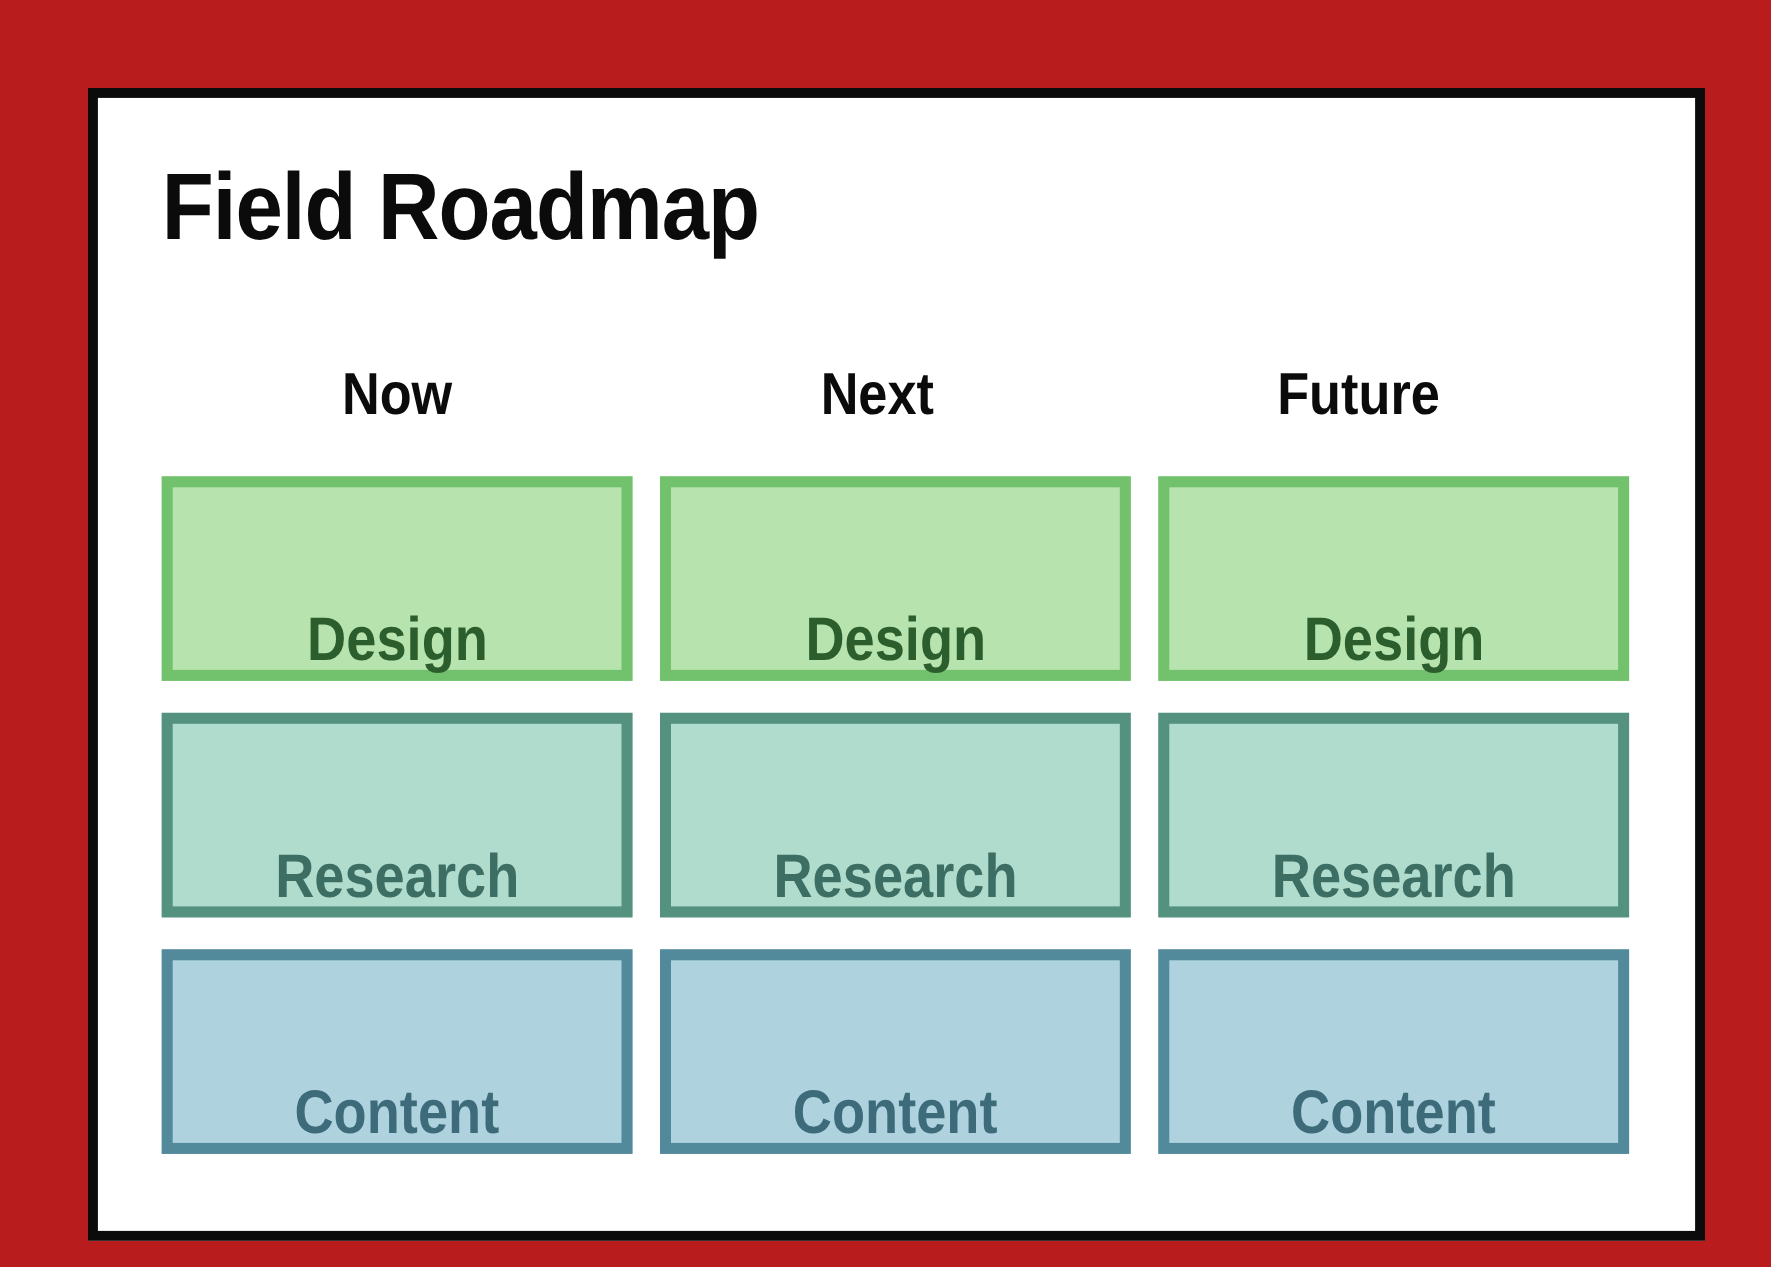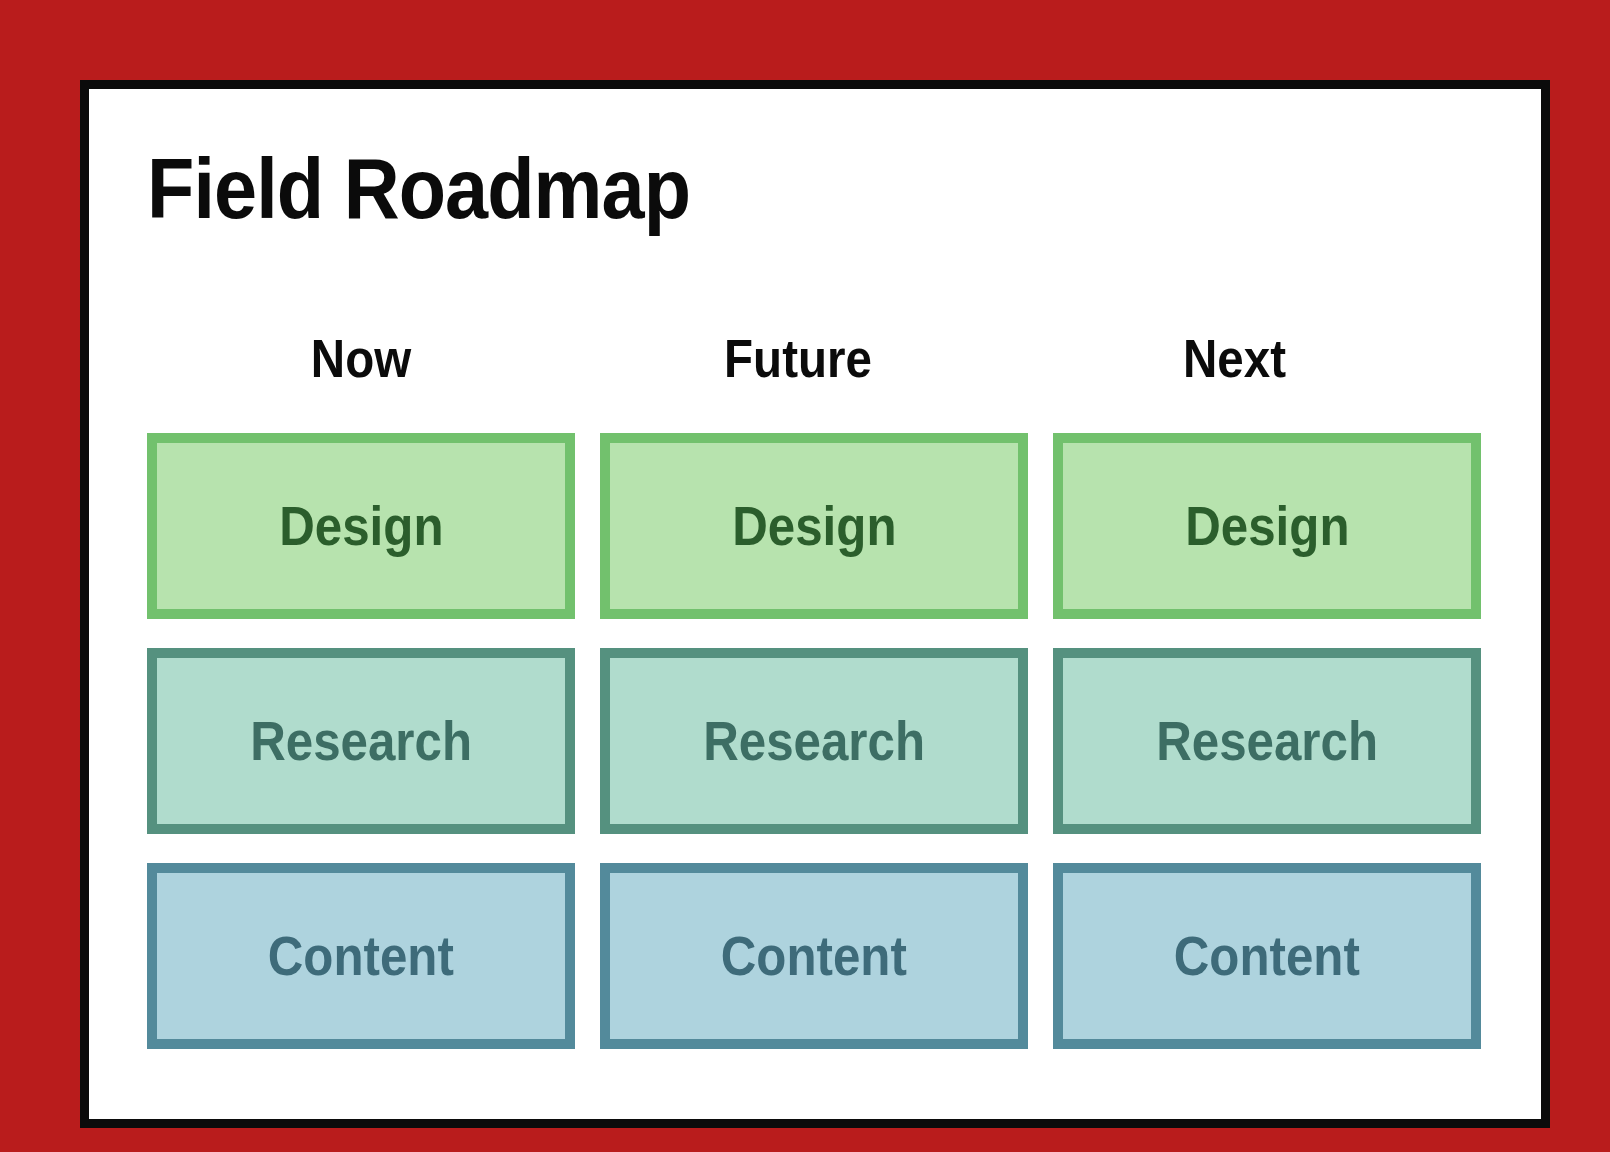--- a/index.html
+++ b/index.html
@@ -69,21 +69,21 @@
     grid-template-columns: repeat(3, 428px);
     grid-template-rows: repeat(3, 186px);
     column-gap: 25px;
     row-gap: 29px;
   }
   .box {
     box-sizing: border-box;
     border-style: solid;
     border-width: 10px;
     display: flex;
-    align-items: center;
+    align-items: flex-end;
     justify-content: center;
     font-size: 56px;
     font-weight: 700;
     line-height: 1;
   }
   .box .cond {
     display: inline-block;
     transform: scaleX(0.88);
     transform-origin: 50% 50%;
   }
@@ -96,24 +96,24 @@
 
     <div class="title" style="color: rgb(11, 11, 11);">
       <span class="cond">Field Roadmap</span>
     </div>
 
     <div class="headers">
       <div class="col-header" style="color: rgb(11, 11, 11);">
         <span class="cond">Now</span>
       </div>
       <div class="col-header" style="color: rgb(11, 11, 11);">
-        <span class="cond">Future</span>
+        <span class="cond">Next</span>
       </div>
       <div class="col-header" style="color: rgb(11, 11, 11);">
-        <span class="cond">Next</span>
+        <span class="cond">Future</span>
       </div>
     </div>
 
     <div class="grid">
       <div class="box" style="background: rgb(183, 227, 174); border-color: rgb(114, 193, 109); color: rgb(43, 94, 44);">
         <span class="cond">Design</span>
       </div>
       <div class="box" style="background: rgb(183, 227, 174); border-color: rgb(114, 193, 109); color: rgb(43, 94, 44);">
         <span class="cond">Design</span>
       </div>

